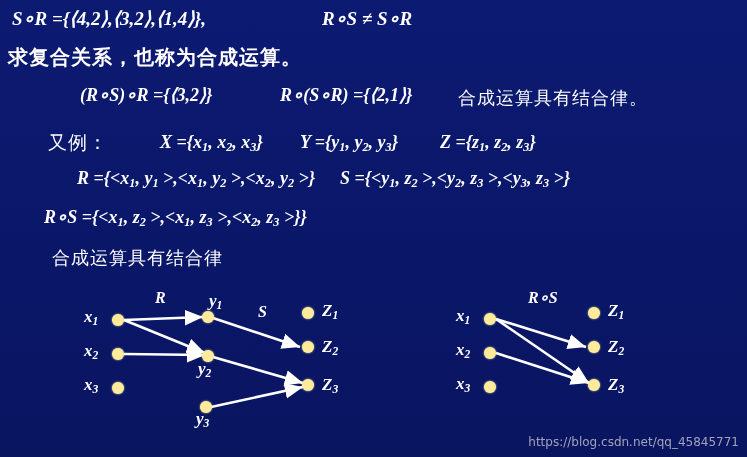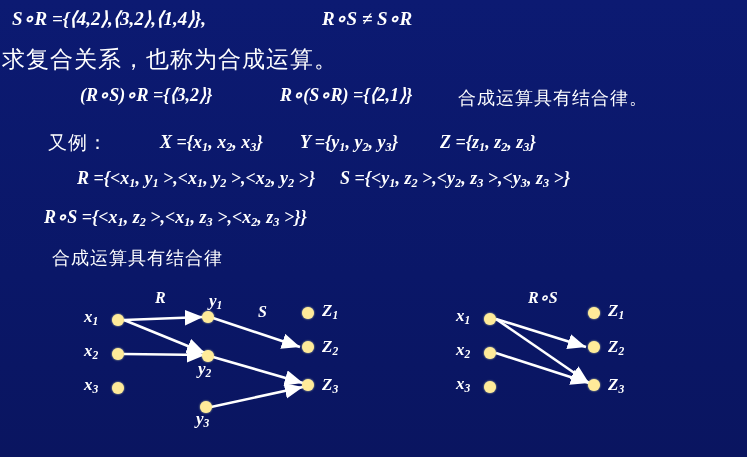--- a/index.html
+++ b/index.html
@@ -39,21 +39,21 @@
   }
   .line {
     position: absolute;
     white-space: nowrap;
   }
 
   
   #l-line1  { left: 12px;  top: 7px;   font-size: 19px; }
   #l-line1b { left: 322px; top: 7px;   font-size: 19px; }
   #l-line1c { left: 478px; top: 8px;   font-size: 19px; }
-  #l-line2  { left: 2px;  top: 44px;  font-size: 23px; }
+  #l-line2  { left: 8px;  top: 44px;  font-size: 20px; font-weight: bold; }
   #l-line3a { left: 80px;  top: 84px;  font-size: 18px; }
   #l-line3b { left: 280px; top: 84px;  font-size: 18px; }
   #l-line3c { left: 458px; top: 86px;  font-size: 18px; }
   #l-line4a { left: 48px;  top: 130px; font-size: 19px; }
   #l-line4b { left: 160px; top: 132px; font-size: 18px; }
   #l-line4c { left: 300px; top: 132px; font-size: 18px; }
   #l-line4d { left: 440px; top: 132px; font-size: 18px; }
   #l-line5a { left: 44px;  top: 168px; font-size: 18px; margin-left: 33px; }
   #l-line5b { left: 340px; top: 168px; font-size: 18px; }
   #l-line6  { left: 44px;  top: 206px; font-size: 18px; }
@@ -184,13 +184,14 @@
     <div class="node" style="left:588px; top:32px;"></div>
     <div class="nlabel" style="left:608px; top:26px;">Z<span class="sub">1</span></div>
     <div class="node" style="left:588px; top:66px;"></div>
     <div class="nlabel" style="left:608px; top:62px;">Z<span class="sub">2</span></div>
     <div class="node" style="left:588px; top:104px;"></div>
     <div class="nlabel" style="left:608px; top:100px;">Z<span class="sub">3</span></div>
 
     <div class="elabel" style="left:528px; top:13px;">R∘S</div>
   </div>
 
+  <div class="watermark">https://blog.csdn.net/qq_45845771</div>
 </div>
 
 </body></html>

